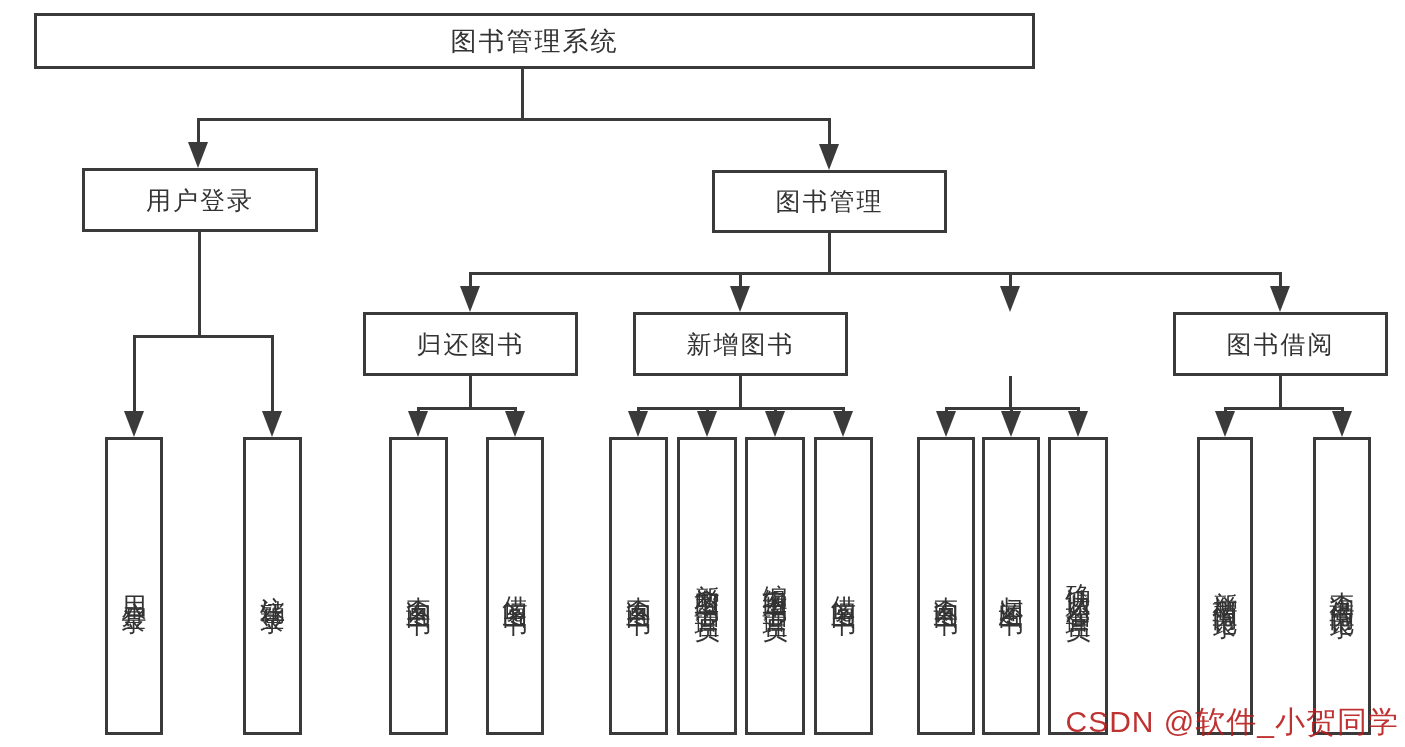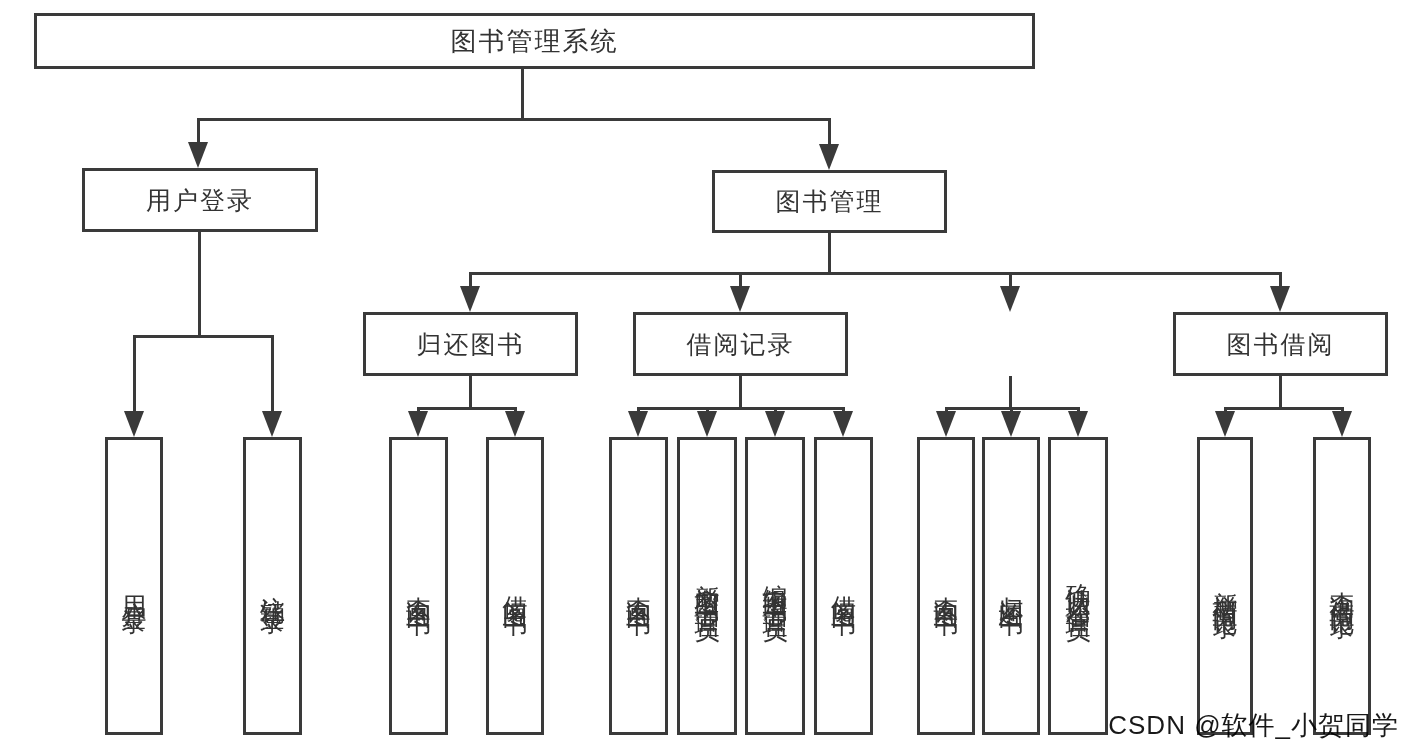--- a/index.html
+++ b/index.html
@@ -41,23 +41,23 @@
     position: absolute;
     width: 0; height: 0;
     border-left: 10px solid transparent;
     border-right: 10px solid transparent;
     border-top: 26px solid #3a3a3a;
   }
   .watermark {
     position: absolute;
     right: 6px;
     bottom: 4px;
-    font-size: 26px;
+    font-size: 30px;
     letter-spacing: 1px;
-    color: #000000;
+    color: #b91c1c;
     opacity: 0.9;
     z-index: 5;
     white-space: nowrap;
   }
 </style>
 </head>
 <body>
 
 <div class="canvas">
 
@@ -119,21 +119,21 @@
   <div class="ar" style="left:1215px;top:411px"></div>
   <div class="vl" style="left:1341px;top:407px;height:6px"></div>
   <div class="ar" style="left:1332px;top:411px"></div>
 
   <div class="box title" style="left:34px;top:13px;width:1001px;height:56px">图书管理系统</div>
 
   <div class="box" style="left:82px;top:168px;width:236px;height:64px">用户登录</div>
   <div class="box" style="left:712px;top:170px;width:235px;height:63px">图书管理</div>
 
   <div class="box" style="left:363px;top:312px;width:215px;height:64px">归还图书</div>
-  <div class="box" style="left:633px;top:312px;width:215px;height:64px">借阅记录</div>
+  <div class="box" style="left:633px;top:312px;width:215px;height:64px">新增图书</div>
   <div class="box" style="left:1173px;top:312px;width:215px;height:64px">图书借阅</div>
 
   <div class="box v" style="left:105px;top:437px;width:58px;height:298px">用户登录</div>
   <div class="box v" style="left:243px;top:437px;width:59px;height:298px">注销登录</div>
 
   <div class="box v" style="left:389px;top:437px;width:59px;height:298px">查询图书</div>
   <div class="box v" style="left:486px;top:437px;width:58px;height:298px">借阅图书</div>
 
   <div class="box v" style="left:609px;top:437px;width:59px;height:298px">查询图书</div>
   <div class="box v" style="left:677px;top:437px;width:60px;height:298px">新增图书（管理员）</div>

